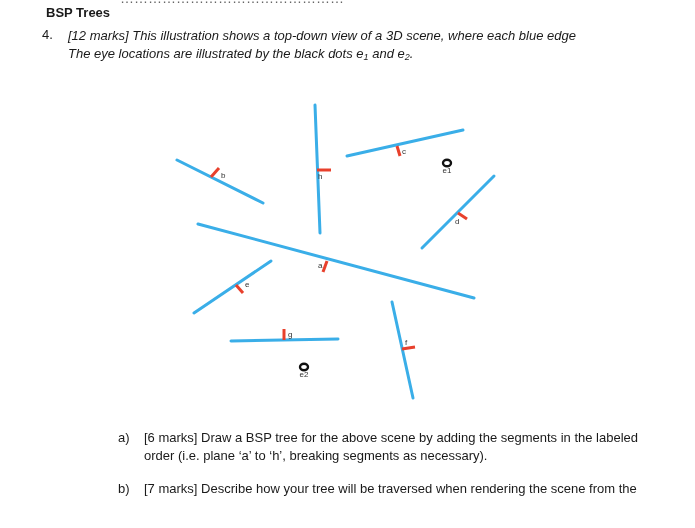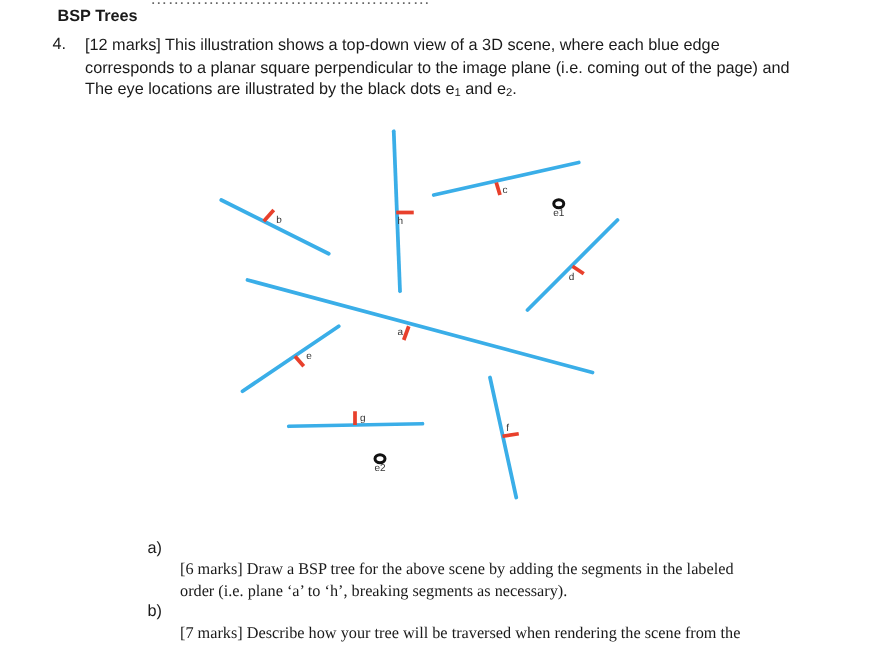--- a/index.html
+++ b/index.html
@@ -2,40 +2,39 @@
 <html><head>
 <meta charset="utf-8">
 <style>
   html, body { margin:0; padding:0; background:#ffffff; }
   body { width:695px; height:528px; position:relative; overflow:hidden;
          font-family:"Liberation Sans", sans-serif; color:#1a1a1a; }
   .cutoff { position:absolute; left:120px; top:-10px; font-size:14px; color:#666; white-space:nowrap; }
   .section-title { position:absolute; left:22px; top:5px; font-size:13px; font-weight:bold;padding-left:24px; }
   .qnum { position:absolute; left:42px; top:27px; font-size:13px; }
   .qbody { position:absolute; left:68px; top:27px; width:620px; font-size:13px; line-height:17.5px; }
-  .qbody .line { display:block; white-space:nowrap; }
+  .qbody .line { display:block; white-space:nowrap;font-style:italic; }
   sub { font-size:9px; vertical-align:-2px; line-height:0; }
   svg.figure { position:absolute; left:0; top:0; }
   .fig-label { font-family:"Liberation Sans", sans-serif; font-size:8px; fill:#333; }
   .part { position:absolute; font-size:13px; line-height:17.5px; }
   .part .marker { position:absolute; left:0; top:0; }
-  .part .text { position:absolute; left:26px; top:17px; width:530px;font-family:Liberation Serif, serif; }
+  .part .text { position:absolute; left:26px; top:0; width:530px; }
   .part .text .line { display:block; white-space:nowrap; }
 </style>
 </head>
 <body>
 
 <div class="cutoff">…………………………………………</div>
 
 <div class="section-title">BSP Trees</div>
 
 <div class="qnum">4.</div>
 <div class="qbody">
   <span class="line">[12 marks] This illustration shows a top-down view of a 3D scene, where each blue edge</span>
-  <span class="line">corresponds to a planar square perpendicular to the image plane (i.e. coming out of the page) and</span>
   <span class="line"><span>The eye locations are illustrated by the black dots </span><span>e</span><sub>1</sub><span> and </span><span>e</span><sub>2</sub><span>.</span></span>
 </div>
 
 <svg class="figure" width="695" height="528" viewBox="0 0 695 528" id="fig">
     <g>
       <line x1="198" y1="224" x2="474" y2="298" stroke="#3aaee8" stroke-width="3" stroke-linecap="round"></line>
       <line x1="327" y1="261" x2="323" y2="272" stroke="#e8402c" stroke-width="3" stroke-linecap="butt"></line>
       <text x="318" y="268" class="fig-label">a</text>
     </g>
     <g>

